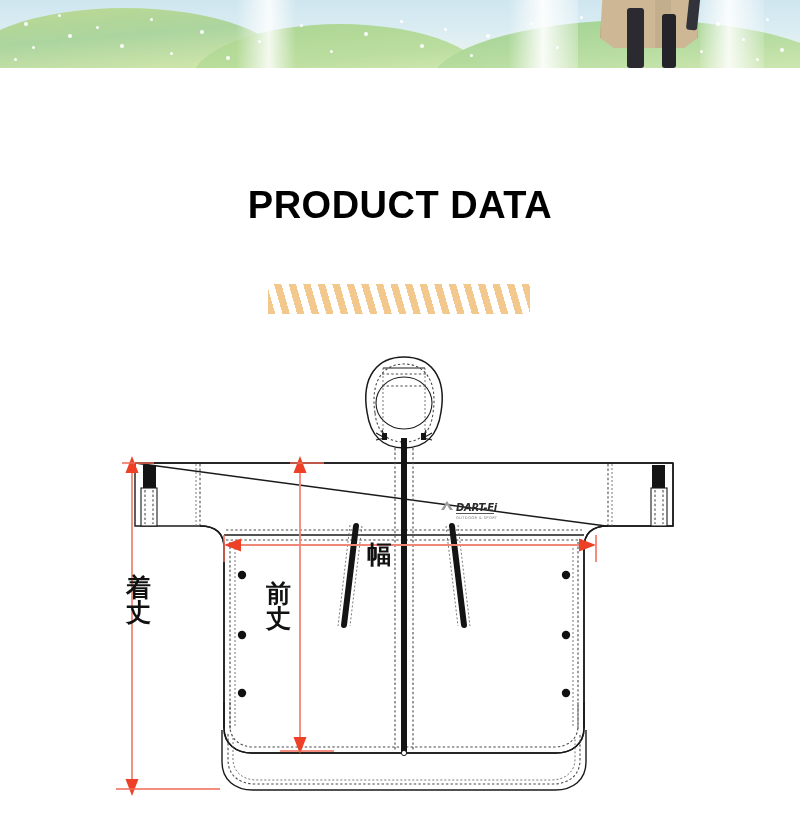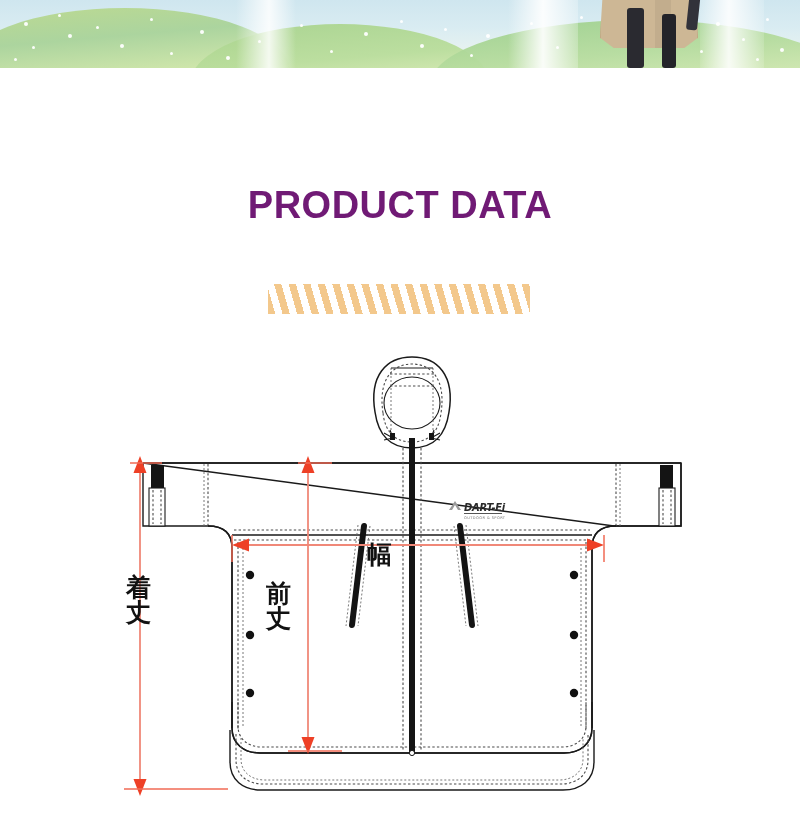--- a/index.html
+++ b/index.html
@@ -30,29 +30,29 @@
     background:#cdb795;border-left:1px solid #c0a985;border-right:1px solid #c0a985;
     clip-path:polygon(4% 0,96% 0,100% 86%,86% 100%,14% 100%,0 86%);}
   .banner .coatShade{position:absolute;left:655px;top:-26px;width:16px;height:74px;background:rgba(0,0,0,.05);}
   .banner .leg{position:absolute;left:627px;top:8px;width:17px;height:60px;background:#2a2a30;border-radius:3px;}
   .banner .leg2{position:absolute;left:662px;top:14px;width:14px;height:54px;background:#232329;border-radius:3px;}
   .banner .arm{position:absolute;left:688px;top:-10px;width:11px;height:40px;background:#32323a;border-radius:3px;transform:rotate(6deg);}
   .banner .snow i{position:absolute;background:#ffffff;border-radius:50%;opacity:.95;}
 
   
   .title-en{position:absolute;left:0;top:186px;width:800px;text-align:center;
-    font-size:38px;font-weight:bold;letter-spacing:.5px;color:#701a75;line-height:1;}
+    font-size:38px;font-weight:bold;letter-spacing:.5px;color:#000000;line-height:1;}
   .stripe-band{position:absolute;left:268px;top:284px;width:262px;height:30px;overflow:hidden;
     background:repeating-linear-gradient(74deg,#f3c88c 0 7px,#ffffff 7px 14px);}
   .title-cn{position:absolute;left:0;top:234px;width:800px;text-align:center;
     font-size:44px;font-weight:bold;letter-spacing:6px;color:#17376f;line-height:1;
     font-family:"DejaVu Sans","Liberation Sans",sans-serif;}
 
   
-  .drawing{position:absolute;left:12px;top:330px;width:681px;height:494px;}
+  .drawing{position:absolute;left:4px;top:330px;width:681px;height:494px;}
   .drawing svg{display:block;}
 
   
   .mlabel{position:absolute;color:#111111;font-weight:bold;line-height:.98;
     font-family:"DejaVu Sans","Liberation Sans",sans-serif;text-align:center;}
   .mlabel span{display:block;}
   #lbl-kitake{left:126px;top:576px;font-size:25px;letter-spacing:0;}
   #lbl-maetake{left:266px;top:582px;font-size:25px;}
   #lbl-haba{left:367px;top:543px;font-size:25px;}
 </style>

